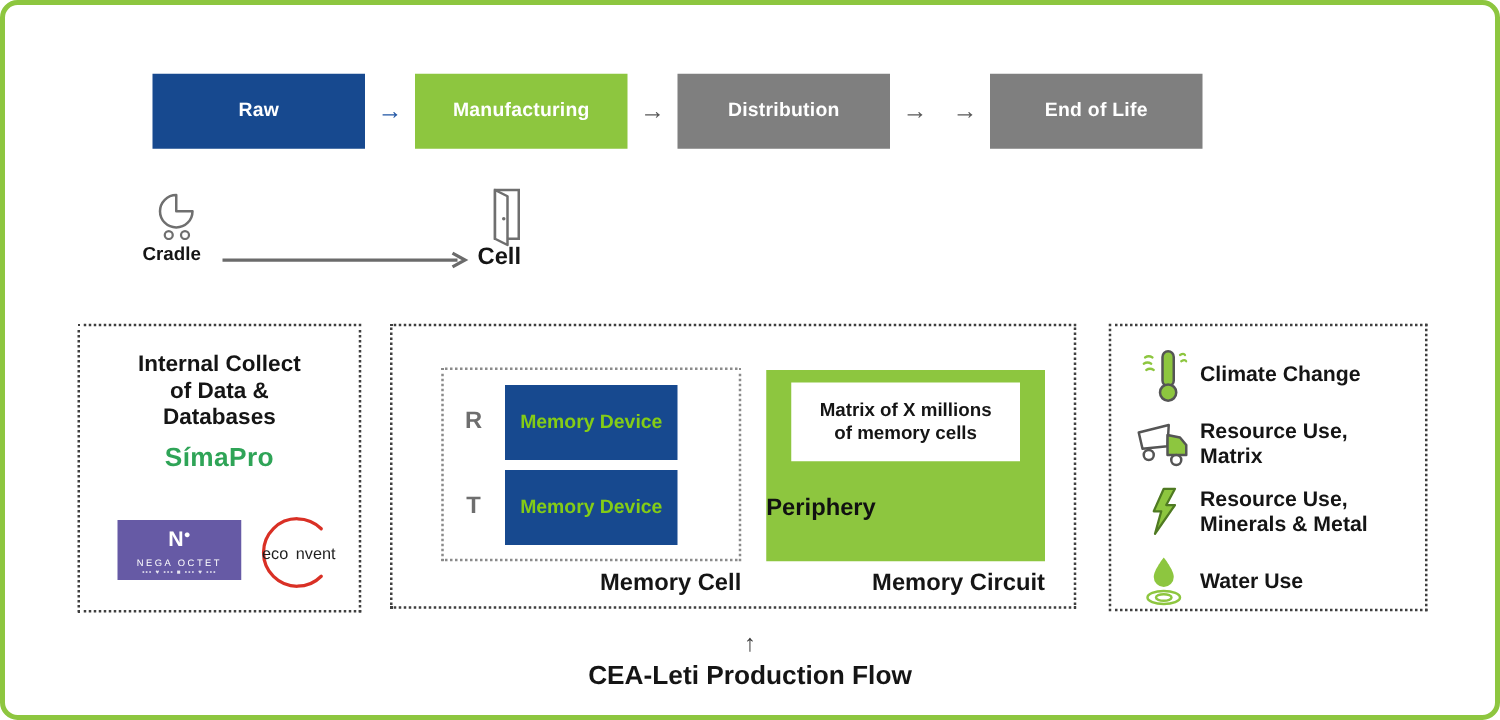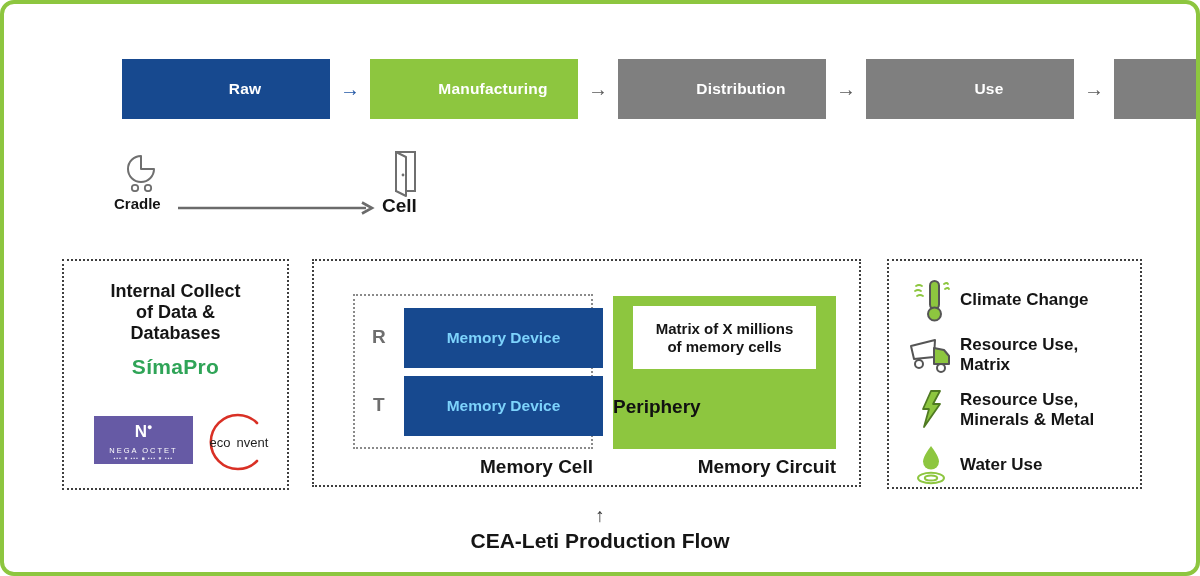--- a/index.html
+++ b/index.html
@@ -11,21 +11,21 @@
   }
   html,body{margin:0;padding:0;background:#ffffff;}
   .canvas{
     position:relative;width:1200px;height:576px;box-sizing:border-box;
     border:4px solid var(--green);border-radius:14px;background:#fff;
     font-family:"Liberation Sans", sans-serif;color:var(--ink);overflow:hidden;
   }
   
   .flow{position:absolute;left:118px;top:55px;display:flex;}
   .stage{width:170px;height:60px;display:flex;align-items:center;justify-content:center;
-    color:#fff;font-weight:700;font-size:15.5px;letter-spacing:.2px;padding-left:38px;}
+    color:#fff;font-weight:700;font-size:15.5px;letter-spacing:.2px;}
   .stage.blue{background:var(--blue);}
   .stage.green{background:var(--green);}
   .stage.gray{background:var(--gray);}
   .flow-arrow{width:40px;height:60px;display:flex;align-items:center;justify-content:center;
     font-size:20px;font-weight:700;}
   .flow-arrow.blue{color:#2257a5;}
   .flow-arrow.gray{color:#595959;}
   
   .pram{position:absolute;left:119px;top:146px;}
   .door{position:absolute;left:385px;top:146px;}
@@ -47,21 +47,21 @@
   .ecoinvent{position:absolute;right:14px;top:-6px;width:76px;height:74px;}
   .eco-text{position:absolute;left:4px;top:30px;width:100%;font-size:13px;color:#1f1f1f;text-align:center;}
   .eco-text .gap{display:inline-block;width:6px;}
   
   .cell-box{left:308px;top:255px;width:549px;height:228px;}
   .inner-cell{position:absolute;left:39px;top:33px;width:240px;height:155px;
     box-sizing:border-box;border:2px dotted #8a8a8a;}
   .rt{position:absolute;font-size:19px;font-weight:700;color:#6e6e6e;}
   .rt.r{left:17px;top:30px;}
   .rt.t{left:18px;top:98px;}
-  .device{position:absolute;left:49px;width:199px;height:60px;background:var(--blue);color:#7dd3fc;
+  .device{position:absolute;left:49px;width:138px;height:60px;background:var(--blue);color:#84cc16;
     display:flex;align-items:center;justify-content:center;font-weight:700;font-size:15.5px;}
   .device.one{top:12px;}
   .device.two{top:80px;}
   .caption{position:absolute;font-size:19px;font-weight:700;text-align:right;}
   .cell-caption{left:39px;top:195px;width:240px;}
   .circuit{position:absolute;left:299px;top:35px;width:223px;height:153px;background:var(--green);}
   .matrix{position:absolute;left:20px;top:10px;width:183px;height:63px;background:#fff;
     display:flex;flex-direction:column;align-items:center;justify-content:center;
     font-weight:700;font-size:15px;line-height:18px;text-align:center;}
   .periphery{position:absolute;left:0;top:100px;width:100%;
@@ -82,21 +82,20 @@
 
 <div class="canvas">
 
   <div class="flow">
     <div class="stage blue">Raw</div>
     <div class="flow-arrow blue">→</div>
     <div class="stage green">Manufacturing</div>
     <div class="flow-arrow gray">→</div>
     <div class="stage gray">Distribution</div>
     <div class="flow-arrow gray">→</div>
-    <div class="stage gray">Use</div>
     <div class="flow-arrow gray">→</div>
     <div class="stage gray">End of Life</div>
   </div>
 
   <span class="pram">
     <svg width="38" height="42" viewBox="0 0 38 42">
       <path d="M31 19 A13 13 0 1 1 18 6 L18 19 Z" fill="none" stroke="#6f6f6f" stroke-width="2" stroke-linejoin="round"></path>
       <circle cx="12" cy="38" r="3.2" fill="none" stroke="#6f6f6f" stroke-width="1.8"></circle>
       <circle cx="25" cy="38" r="3.2" fill="none" stroke="#6f6f6f" stroke-width="1.8"></circle>
     </svg>

